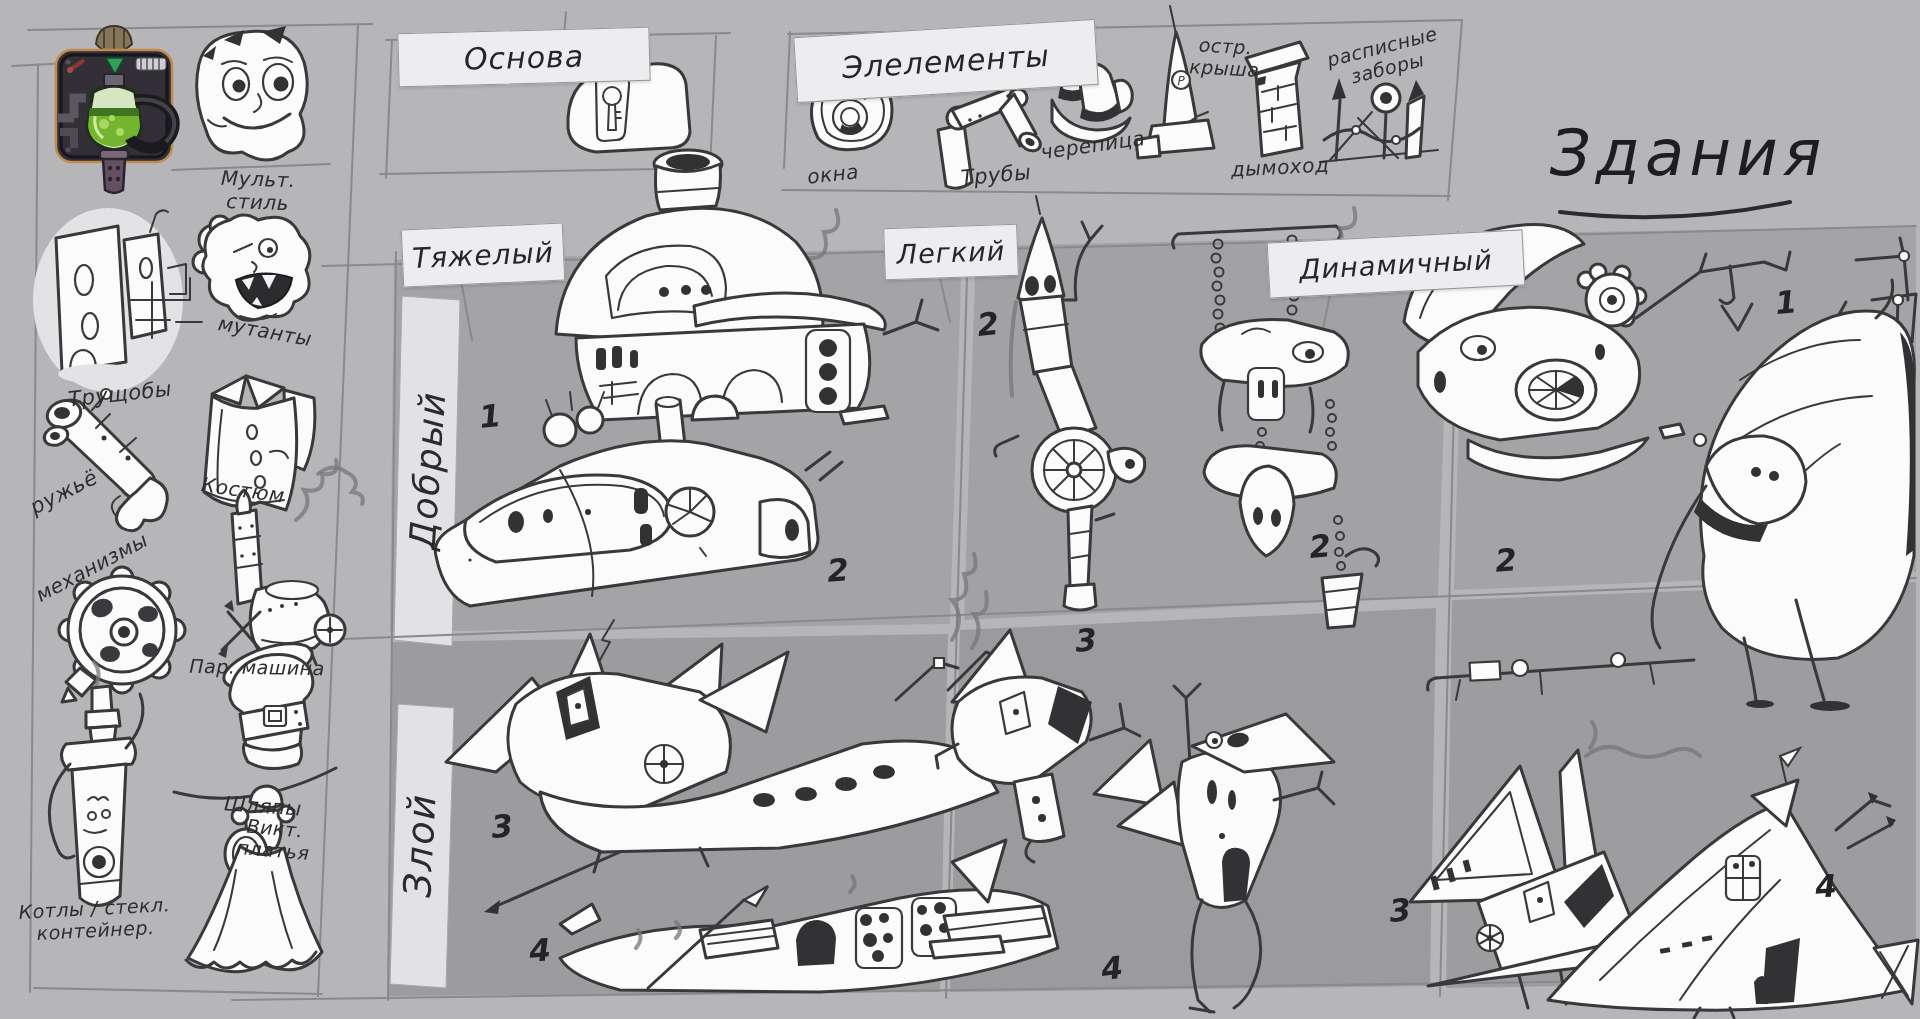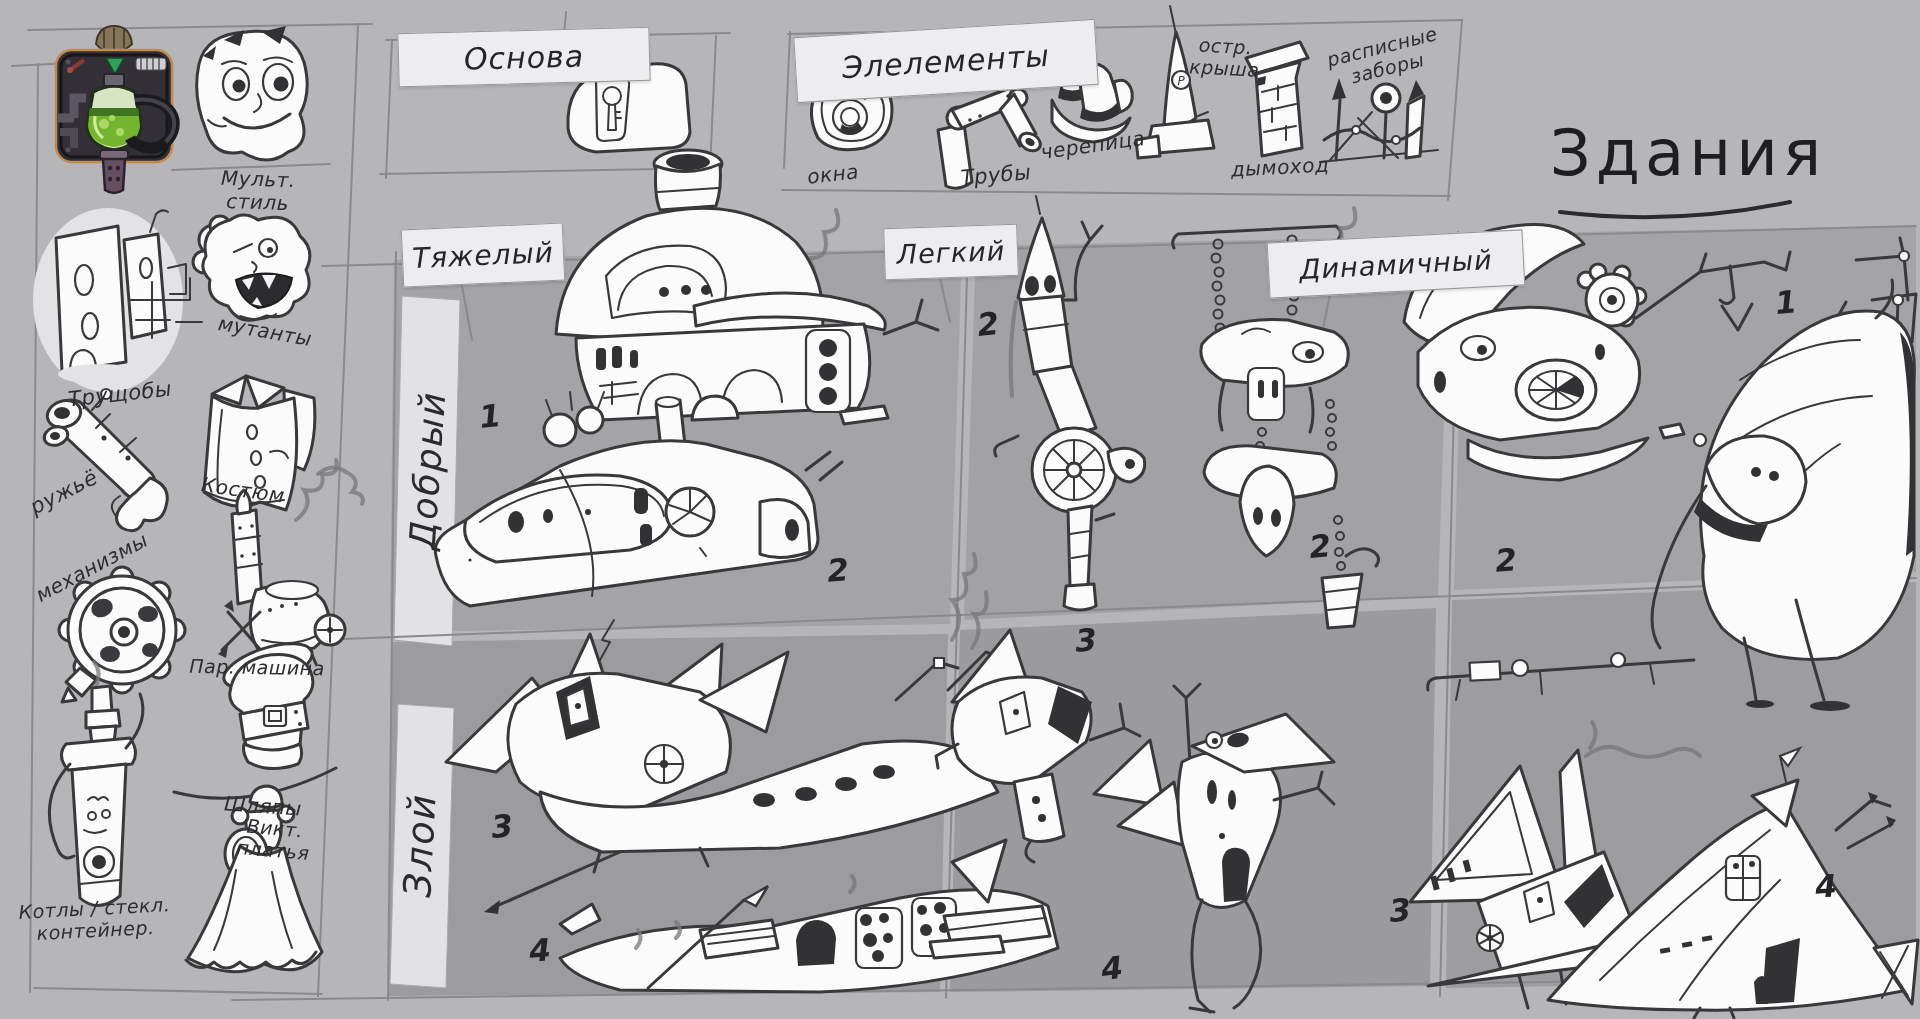--- a/index.html
+++ b/index.html
@@ -20,21 +20,21 @@
   
   .hand{position:absolute;font-style:italic;color:#2d2d2f;text-align:center;line-height:1.15;
         letter-spacing:.5px;white-space:pre-line;}
   .tag{position:absolute;background:#ededef;border:1px solid #97979a;box-shadow:0 2px 3px rgba(0,0,0,.12);
        display:flex;align-items:center;justify-content:center;font-style:italic;color:#262628;
        letter-spacing:1px;}
   .num{position:absolute;width:40px;height:40px;display:flex;align-items:center;justify-content:center;
        font-size:31px;font-weight:bold;font-style:italic;color:#242426;}
   .vlabel{position:absolute;font-style:italic;color:#2b2b2d;text-align:center;letter-spacing:2px;}
   .title{position:absolute;left:1528px;top:116px;width:320px;text-align:center;font-size:64px;
-         letter-spacing:5px;color:#1e1e20;}
+         font-style:italic;letter-spacing:5px;color:#1e1e20;}
 </style>
 </head>
 <body>
 
 <div class="stage">
 
 <svg class="art" viewBox="0 0 1920 1019">
 
   <g>
     <path d="M394,260 L962,248 L950,624 L390,632 Z" fill="#a4a4a7"></path>

